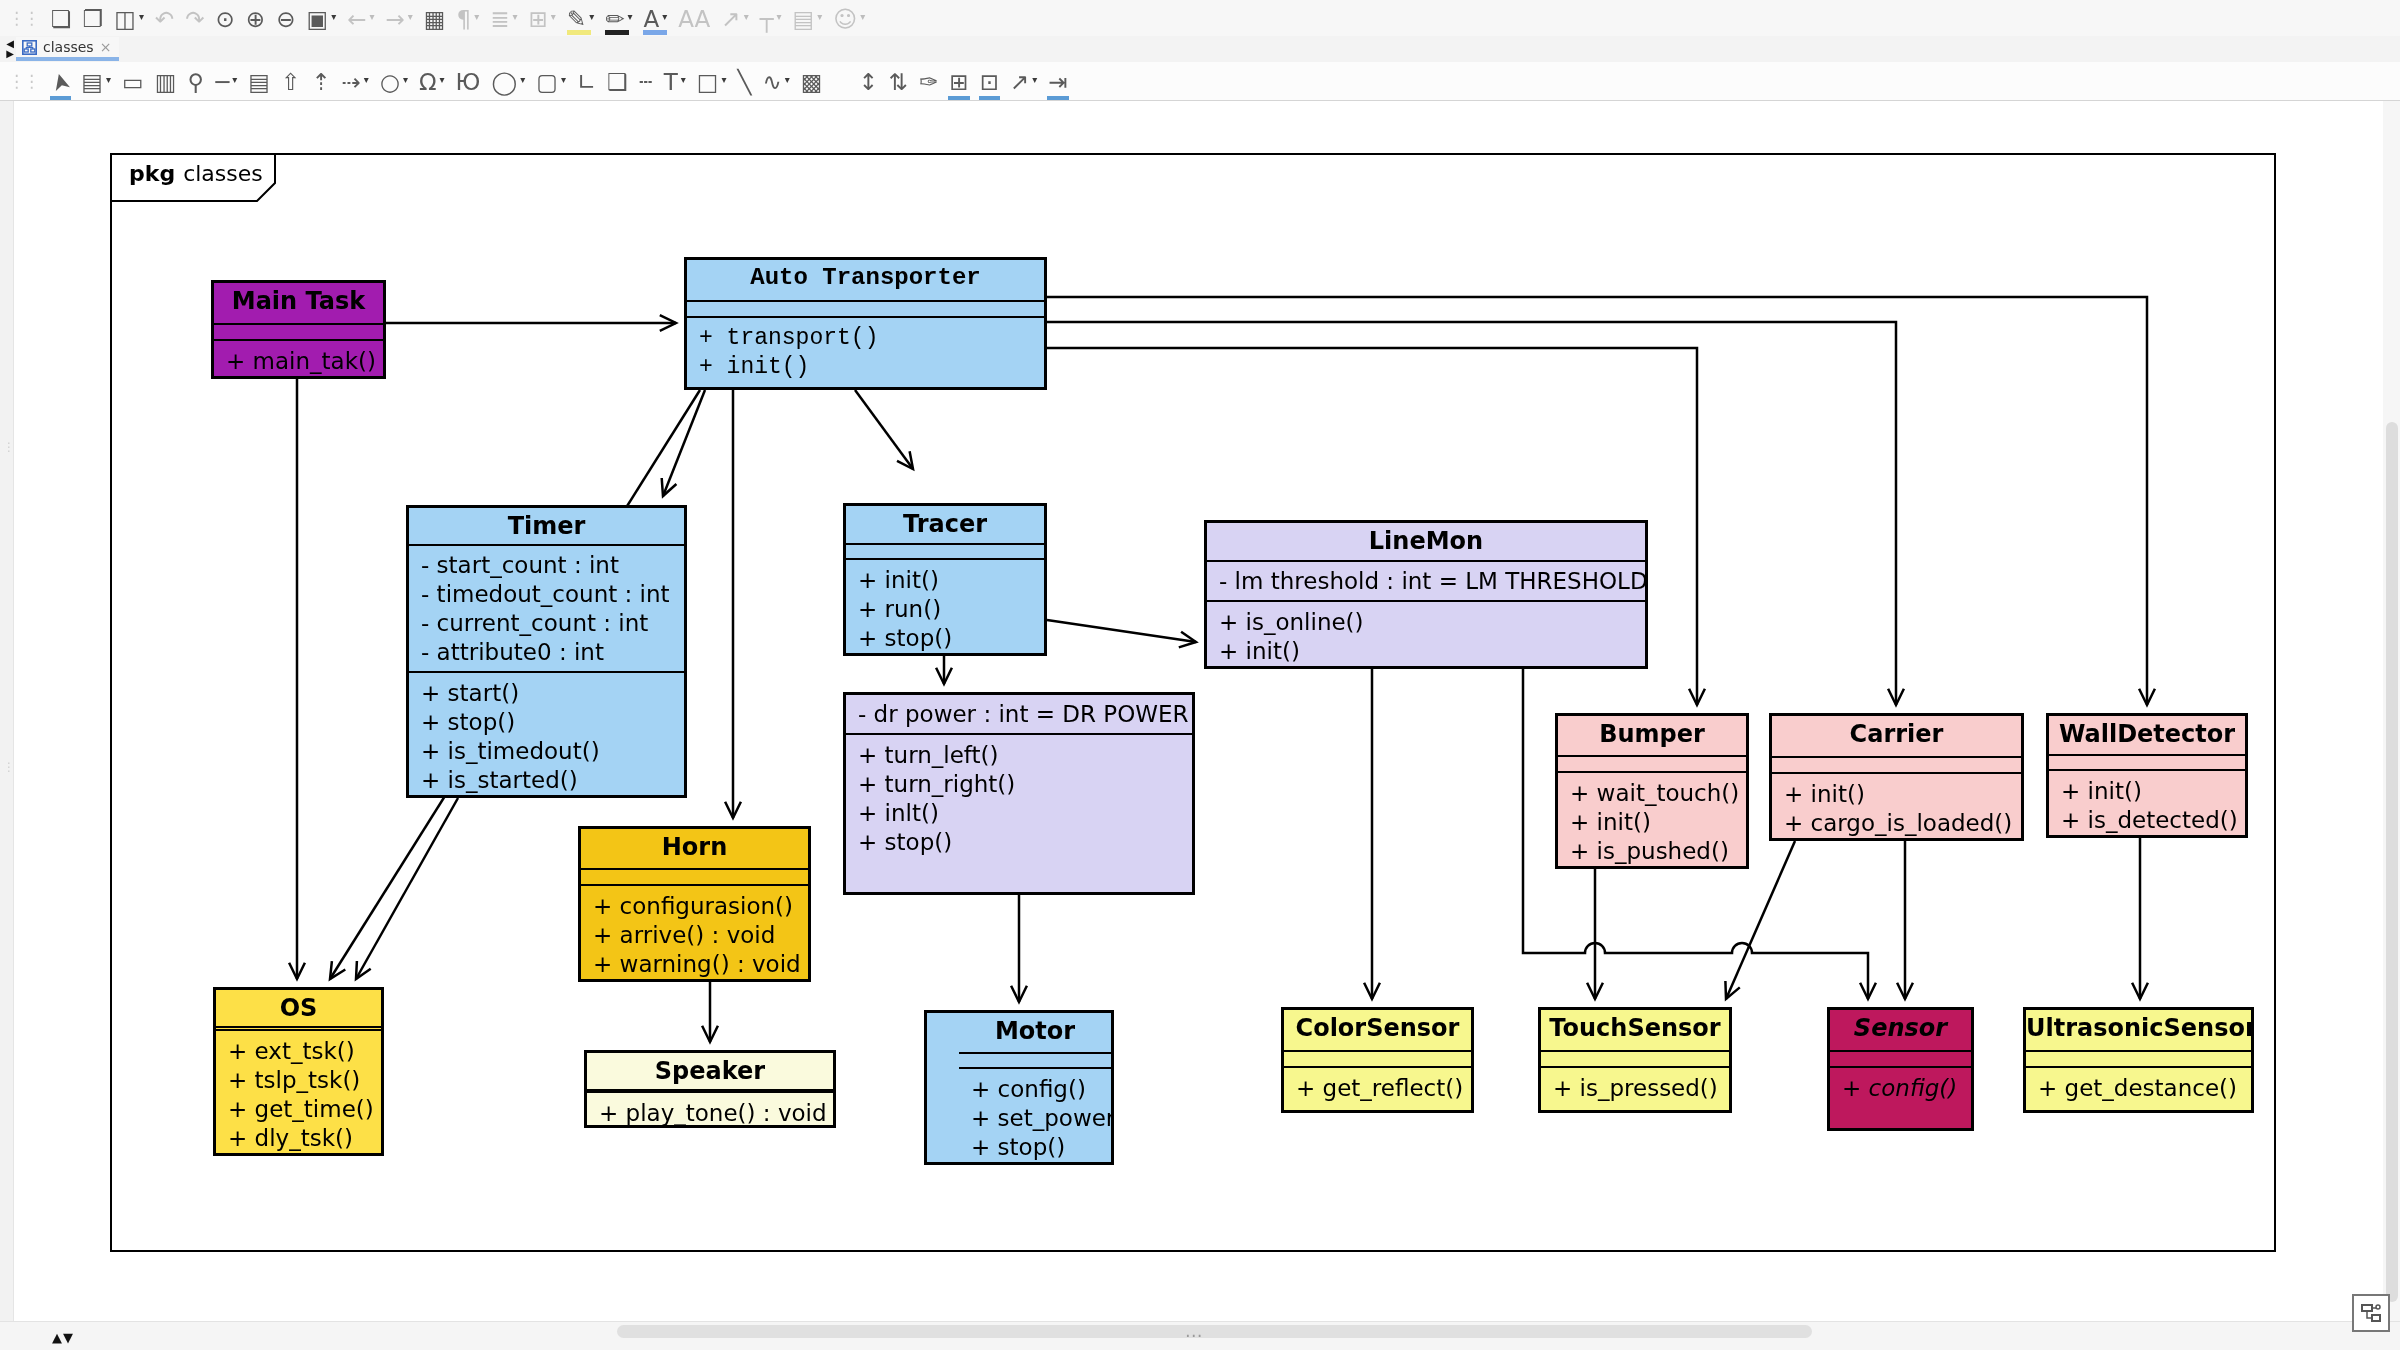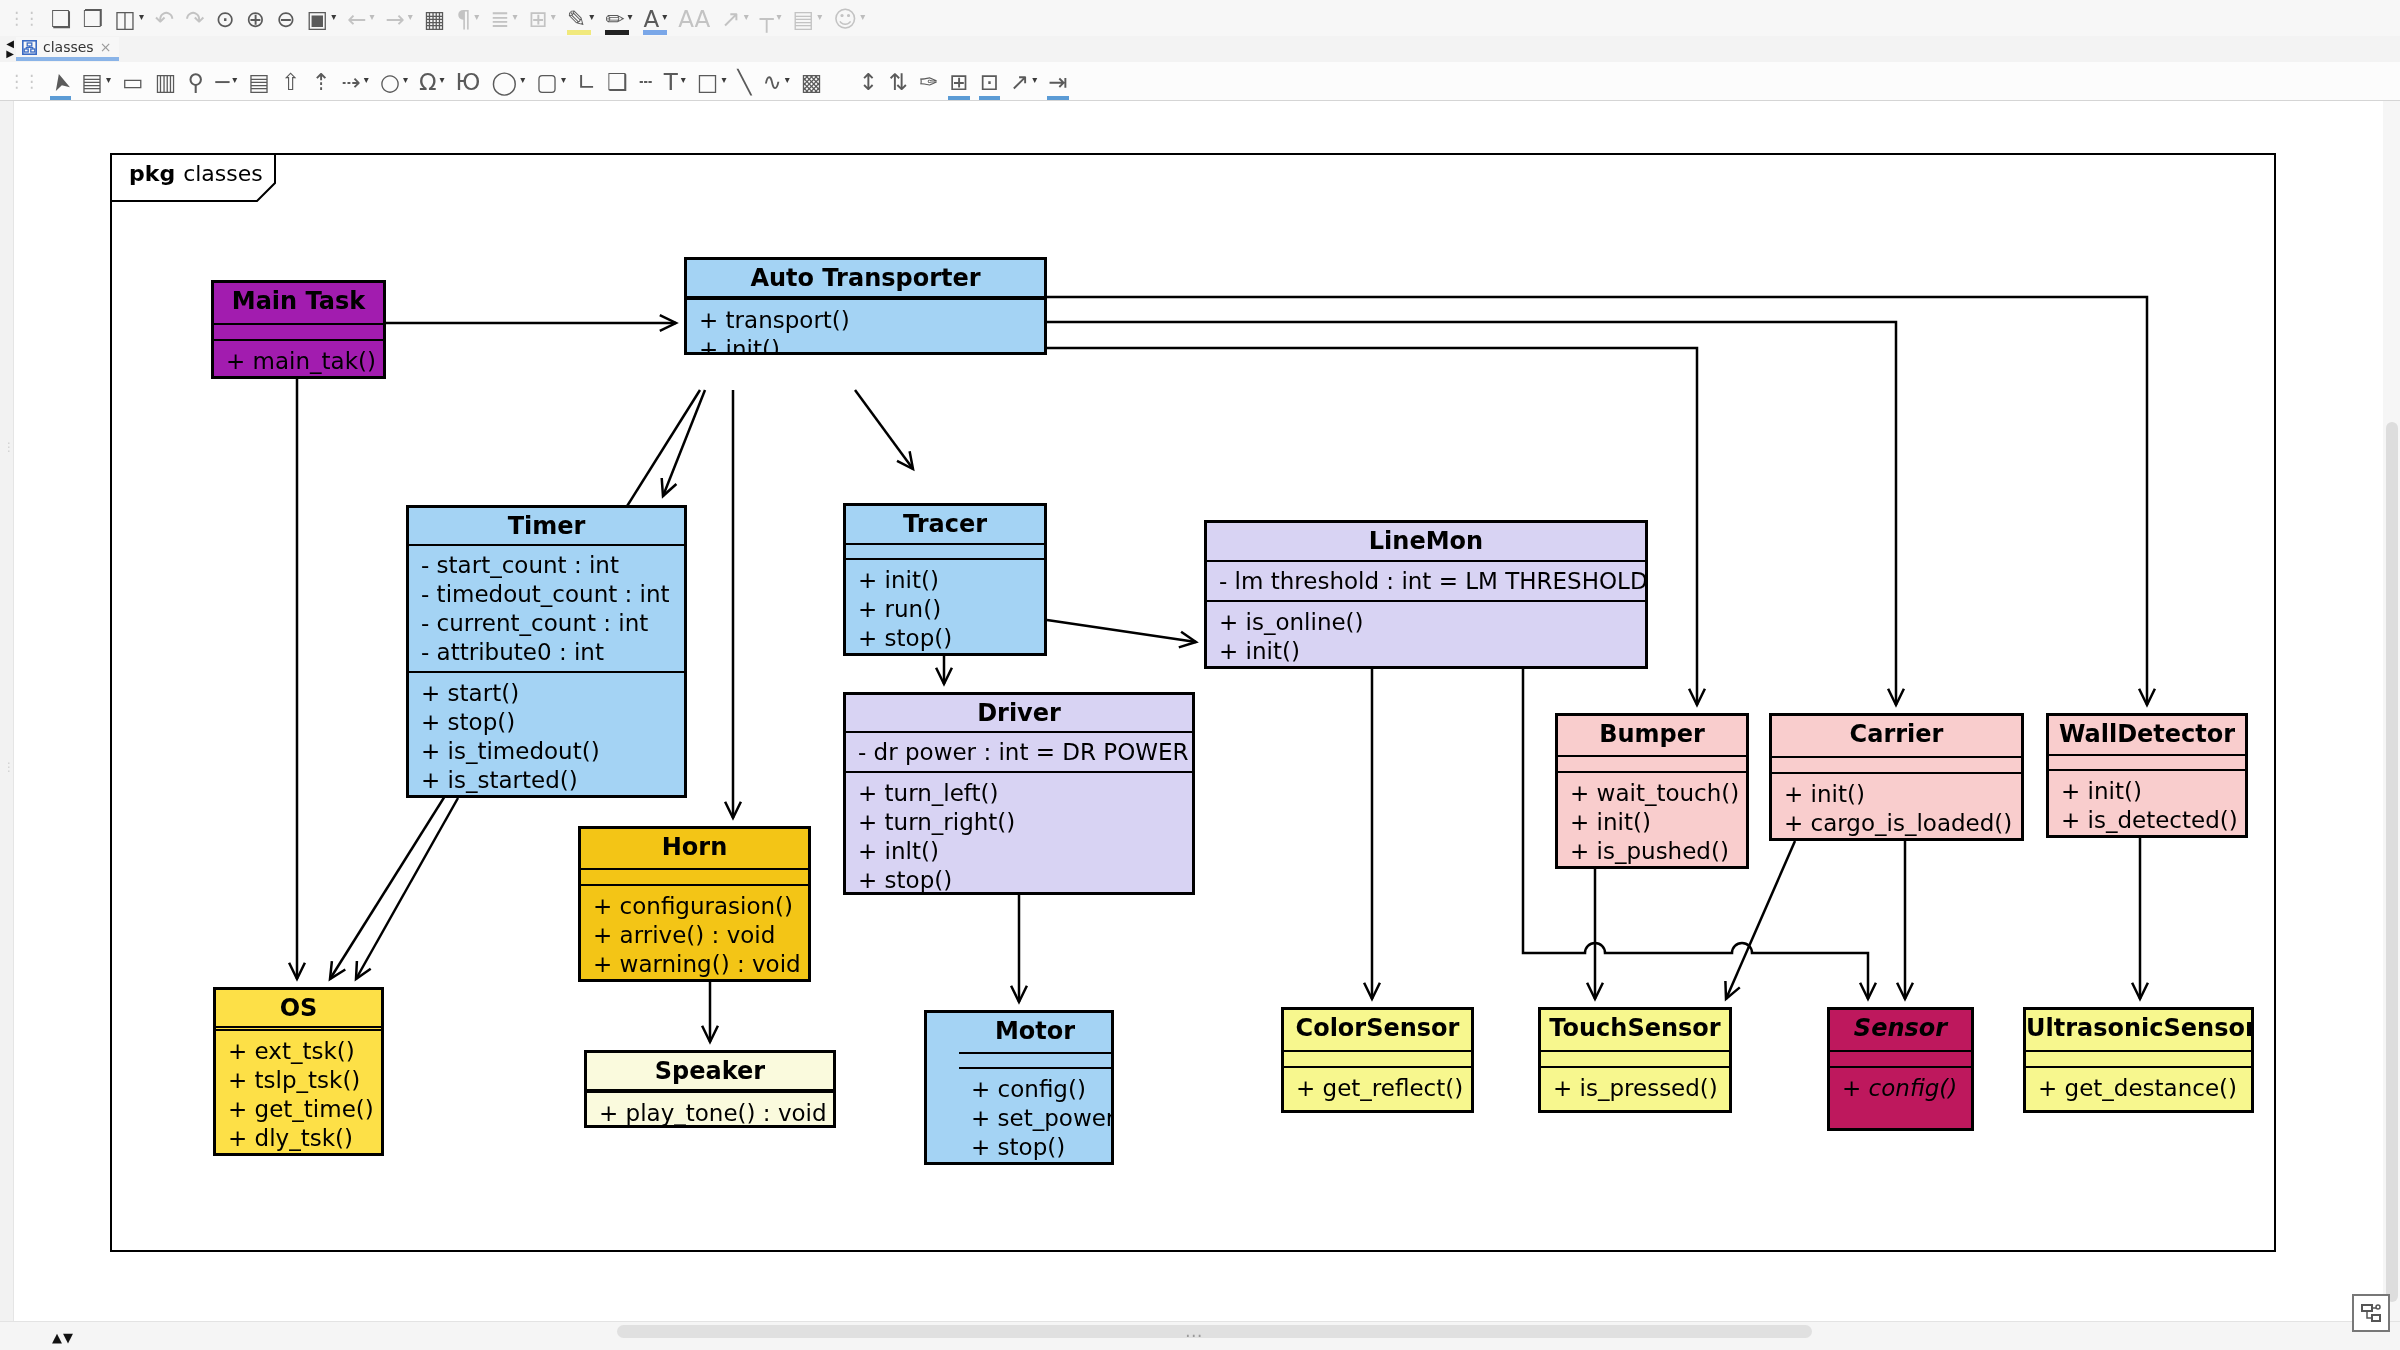--- a/index.html
+++ b/index.html
@@ -330,21 +330,21 @@
     <path d="M2147.9,982.8 L2140,999 L2132.1,982.8" fill="none" stroke="#000" stroke-width="2.5"></path>
   </svg>
 <div id="boxes">
     <div class="uml" style="left: 211px; top: 280px; width: 175px; height: 99px; background: #a21caf;">
       <div class="t">Main Task</div>
       <div class="a empty"></div>
       <div class="m">
         <div class="mline">+ main_tak()</div>
       </div>
     </div>
-    <div class="uml" style="left: 684px; top: 257px; width: 363px; height: 98px; background: rgb(164, 211, 244);">
+    <div class="uml" style="left: 684px; top: 257px; width: 363px; height: 133px; background: rgb(164, 211, 244); font-family: Liberation Mono, monospace;">
       <div class="t">Auto Transporter</div>
       <div class="a empty"></div>
       <div class="m">
         <div class="mline">+ transport()</div>
         <div class="mline">+ init()</div>
       </div>
     </div>
     <div class="uml" style="left: 406px; top: 505px; width: 281px; height: 293px; background: rgb(164, 211, 244);">
       <div class="t">Timer</div>
       <div class="a has">
@@ -373,21 +373,20 @@
       <div class="t">LineMon</div>
       <div class="a has">
         <div class="mline">- lm threshold : int = LM THRESHOLD</div>
       </div>
       <div class="m">
         <div class="mline">+ is_online()</div>
         <div class="mline">+ init()</div>
       </div>
     </div>
     <div class="uml" style="left: 843px; top: 692px; width: 352px; height: 203px; background: rgb(216, 211, 243);">
-      <div class="t">Driver</div>
       <div class="a has">
         <div class="mline">- dr power : int = DR POWER</div>
       </div>
       <div class="m">
         <div class="mline">+ turn_left()</div>
         <div class="mline">+ turn_right()</div>
         <div class="mline">+ inlt()</div>
         <div class="mline">+ stop()</div>
       </div>
     </div>

